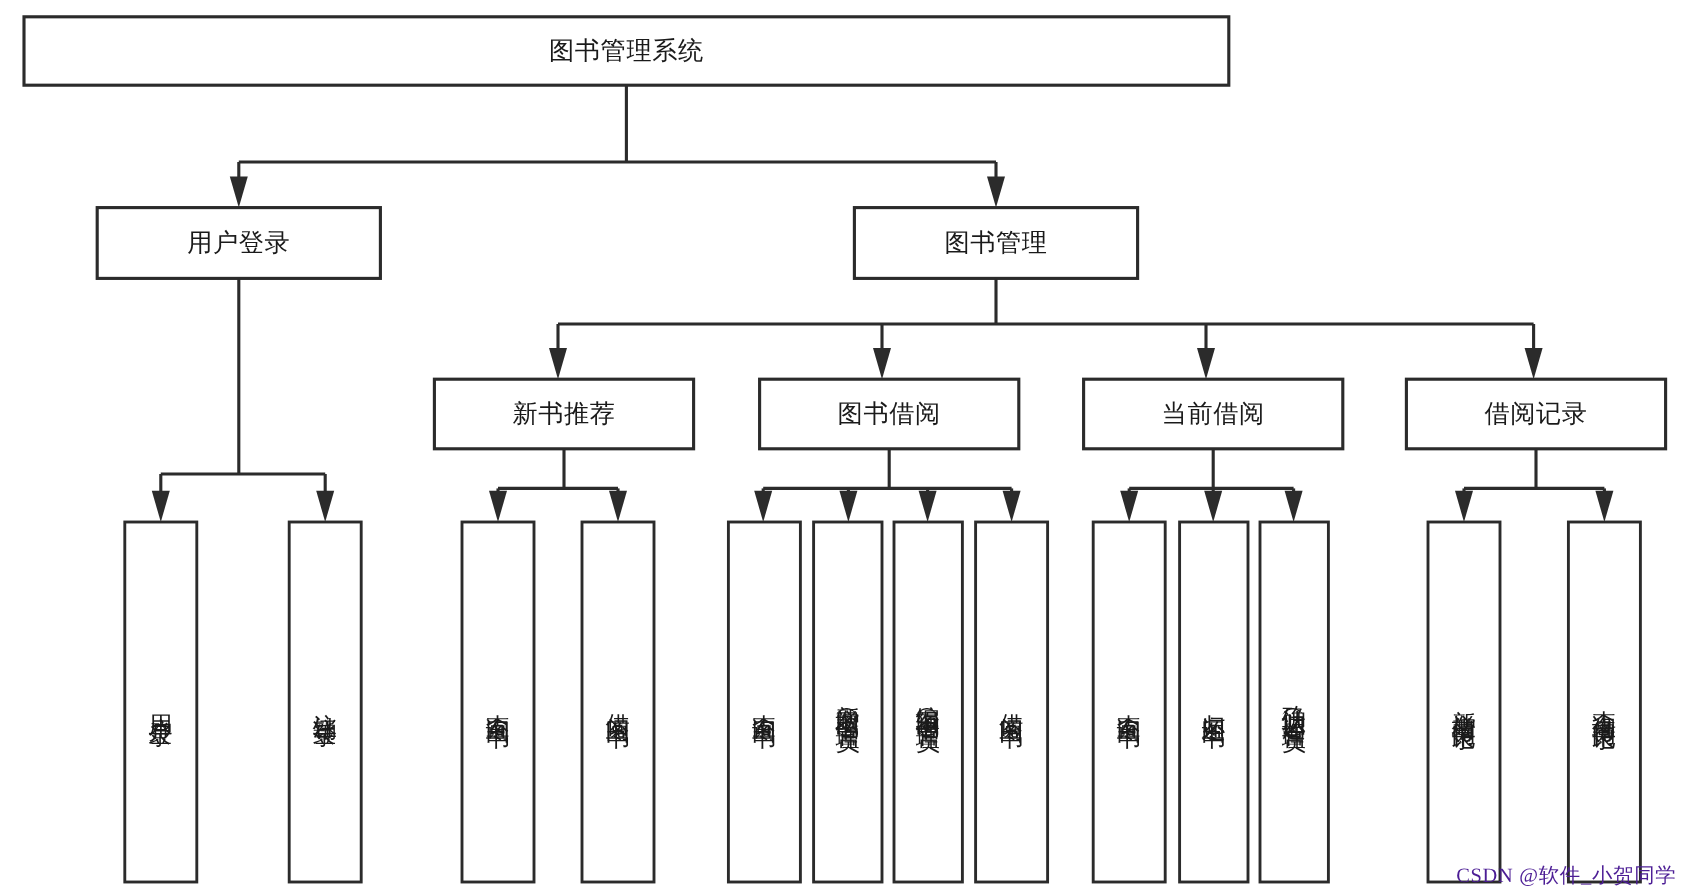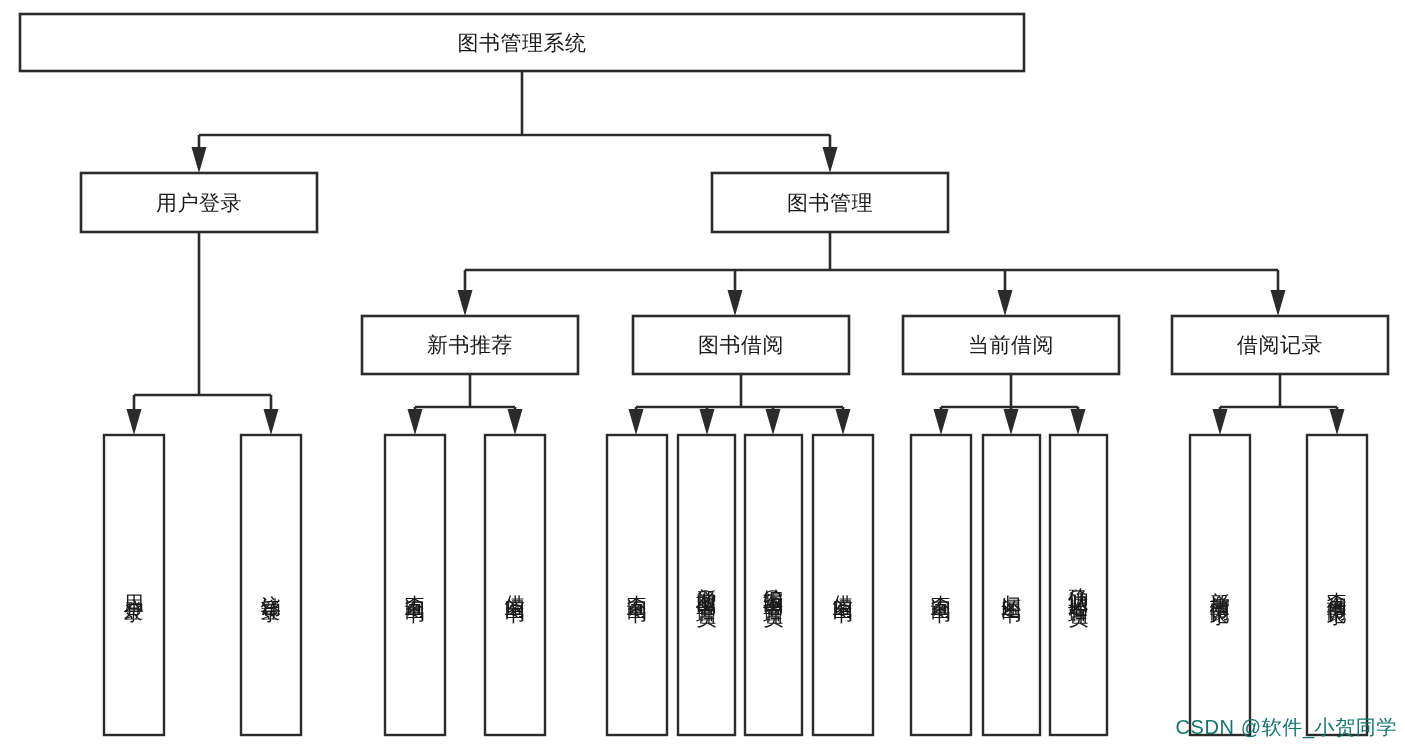--- a/index.html
+++ b/index.html
@@ -71,23 +71,23 @@
     line-height: 1.32;
     color: #1a1a1a;
     letter-spacing: 3px;
     white-space: nowrap;
     text-align: center;
   }
   .watermark {
     position: absolute;
     right: 8px;
     bottom: 6px;
-    font-family: Liberation Sans, sans-serif;
-    font-size: 20px;
-    color: #0f766e;
+    font-family: Liberation Serif, serif;
+    font-size: 17px;
+    color: #4c1d95;
     letter-spacing: 0.6px;
     white-space: nowrap;
   }
 </style>
 </head>
 <body>
 
 <div id="diagram-root">
   <svg id="flowchart" viewBox="0 0 1405 747" xmlns="http://www.w3.org/2000/svg">
     <g id="connectors-layer">

